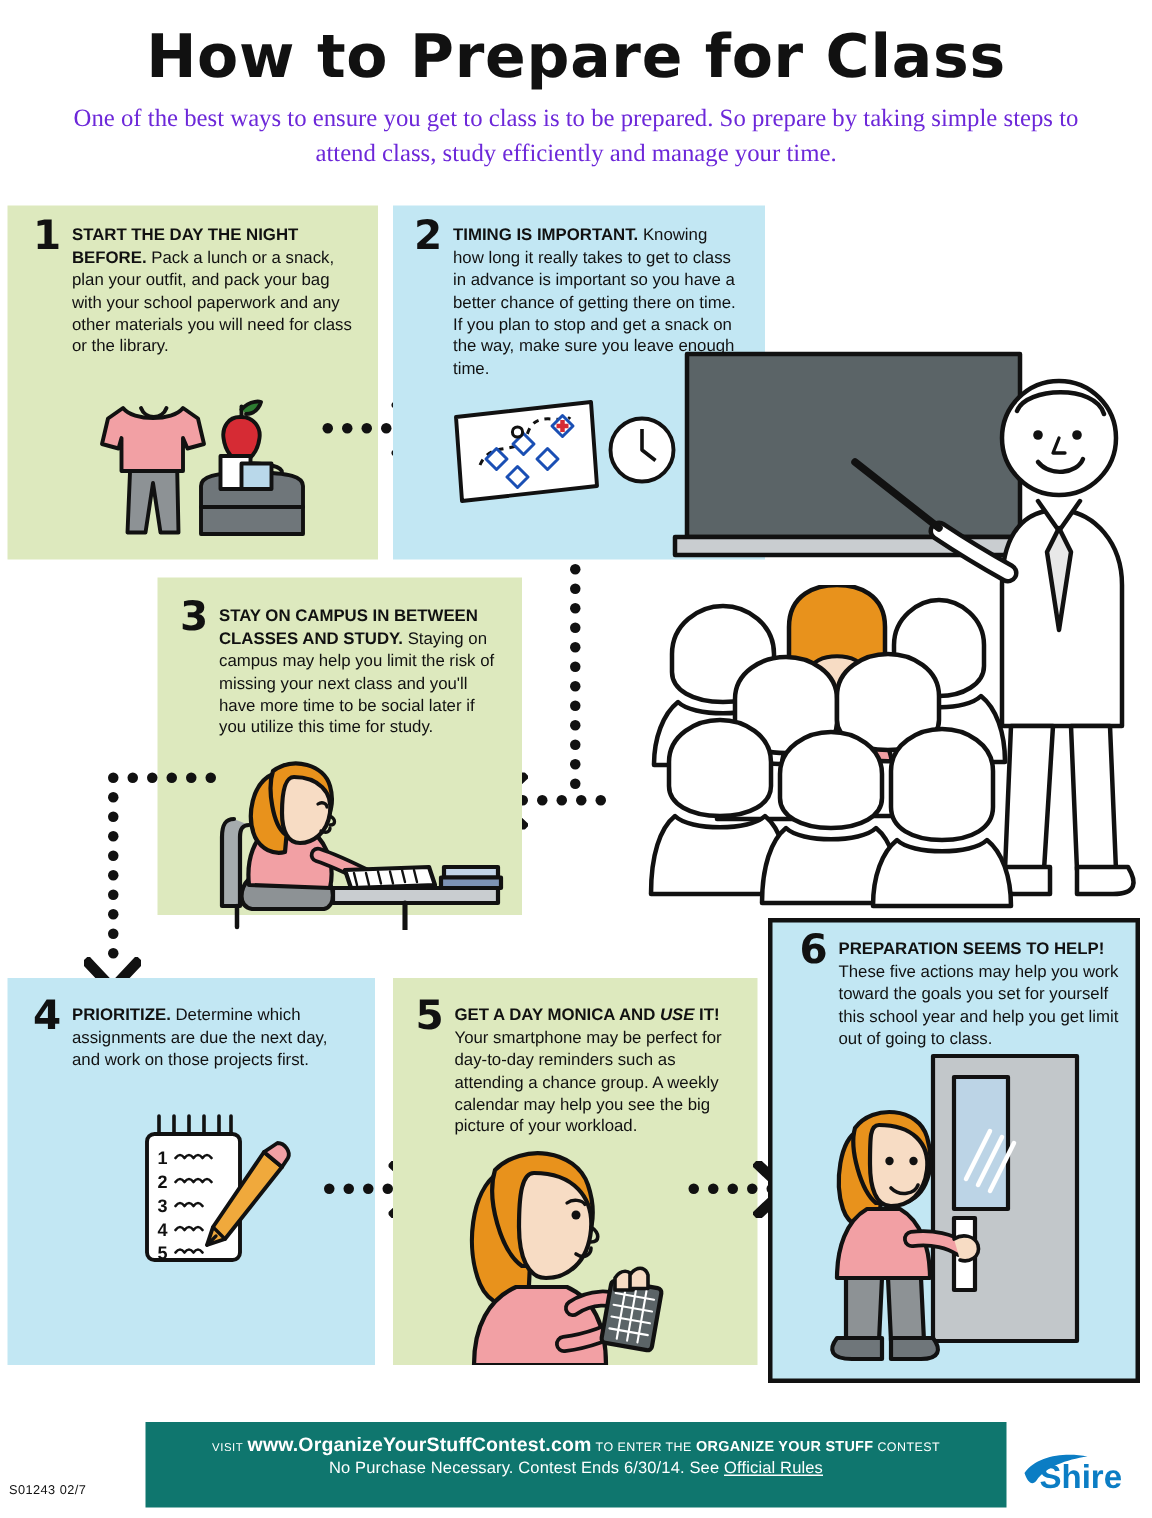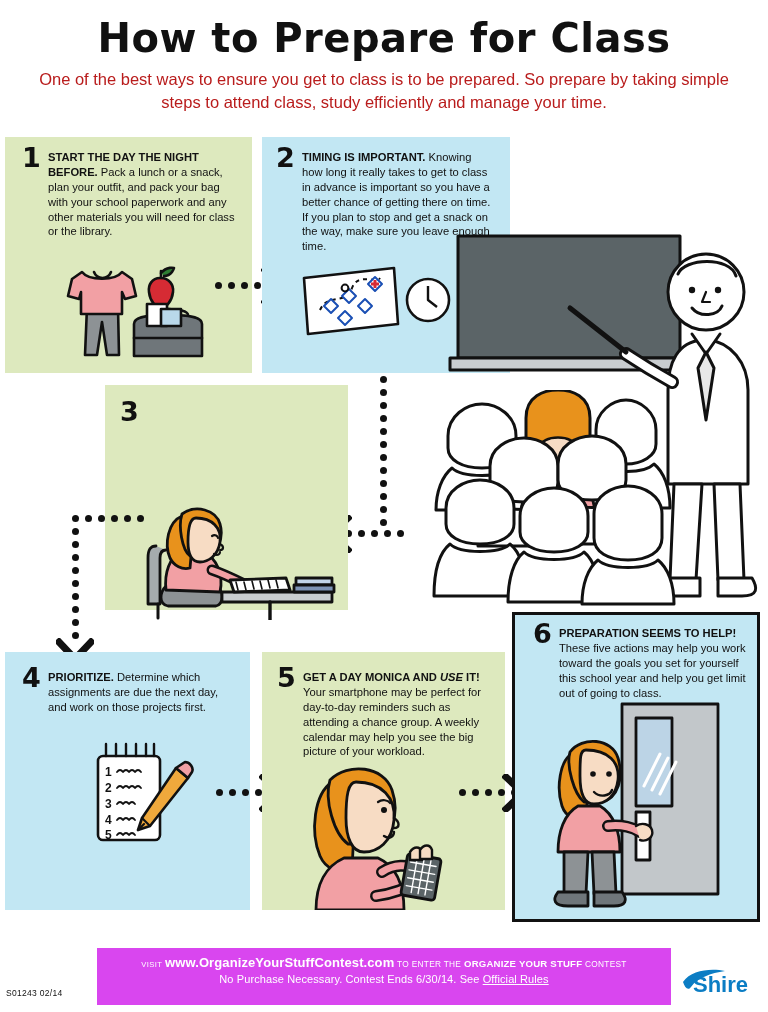--- a/index.html
+++ b/index.html
@@ -12,22 +12,22 @@
 
   
   .title{
     position:absolute;left:0;top:18px;width:768px;text-align:center;
     font-family:"DejaVu Sans",sans-serif;
     font-weight:bold;font-size:40px;letter-spacing:.5px;color:#111;
     line-height:1.0;
   }
   .subtitle{
     position:absolute;left:34px;top:68px;width:700px;text-align:center;
-    font-family:Liberation Sans, sans-serif;
-    font-size:16.5px;font-weight:500;color:#b91c1c;line-height:1.38;
+    font-family:Liberation Serif, serif;
+    font-size:16.5px;font-weight:500;color:#6d28d9;line-height:1.38;
   }
 
   
   .panel{position:absolute;box-sizing:border-box;}
   .panel.green{background:#dde9be;}
   .panel.blue{background:#c2e7f3;}
   .panel.bordered{border:3px solid #111;}
 
   .ptext{position:absolute;box-sizing:border-box;}
   .pnum{
@@ -53,21 +53,21 @@
   .chev{position:absolute;width:0;height:0;}
   .chev svg{display:block;}
 
   
   .art{position:absolute;}
   .art svg{display:block;}
 
   
   .footerbar{
     position:absolute;left:97px;top:948px;width:574px;height:57px;
-    background:#d946ef;
+    background:#0f766e;
   }
   .fline{
     text-align:center;color:#fff;font-family:"Liberation Sans",sans-serif;
     letter-spacing:.1px;
   }
   .fl1{font-size:9.5px;padding-top:7px;}
   .fl1 .visit{font-size:7.6px;letter-spacing:.4px;}
   .fl1 .url{font-size:13px;font-weight:bold;}
   .fl1 .mid{font-size:8.3px;letter-spacing:.3px;}
   .fl1 .bold{font-size:9.6px;font-weight:bold;letter-spacing:.2px;}
@@ -250,20 +250,24 @@
   </div>
   <div class="chev" style="left:326px;top:515px;">
     <svg width="26" height="38" viewBox="0 0 26 38">
       <path d="M22 3 L5 19 L22 35" fill="none" stroke="#111" stroke-width="7" stroke-linecap="square"></path>
     </svg>
   </div>
 
   <div class="panel green" style="left:105px;top:385px;width:243px;height:225px;"></div>
   <div class="ptext" style="left:120px;top:404px;width:214px;">
     <span class="pnum">3</span>
+    <div class="pbody">
+      <b>STAY ON CAMPUS IN BETWEEN CLASSES AND STUDY.</b>
+      <span>Staying on campus may help you limit the risk of missing your next class and you'll have more time to be social later if you utilize this time for study.</span>
+    </div>
   </div>
 
   <div class="art" style="left:120px;top:500px;width:228px;height:120px;">
     <svg width="228" height="120" viewBox="0 0 228 120">
       <g stroke="#111" stroke-width="2.8" stroke-linejoin="round" stroke-linecap="round">
 
         <path d="M36 46 C30 46 28 50 28 58 L28 104 L40 104 L40 58 C40 52 42 50 46 50" fill="#a5abad"></path>
         <path d="M38 104 L38 118" fill="none" stroke-width="3"></path>
 
         <path d="M46 86 C40 92 38 104 48 106 L96 106 C104 104 104 90 96 86 Z" fill="#8d9295"></path>
@@ -475,21 +479,21 @@
       <span class="url">www.OrganizeYourStuffContest.com</span>
       <span class="mid">TO ENTER THE</span>
       <span class="bold">ORGANIZE YOUR STUFF</span>
       <span class="mid">CONTEST</span>
     </div>
     <div class="fline fl3">
       <span>No Purchase Necessary. Contest Ends 6/30/14. See </span><u>Official Rules</u>
     </div>
   </div>
 
-  <div class="code">S01243   02/14</div>
+  <div class="code">S01243   02/7</div>
 
   <div class="logo">
     <svg width="82" height="30" viewBox="0 0 82 30">
       <path d="M2 14 C10 2 30 0 44 3 C30 5 16 10 10 19 C7 23 4 20 2 14 Z" fill="#0b7dc4"></path>
       <text x="12" y="24" font-family="Liberation Sans, sans-serif" font-size="22" font-weight="bold" fill="#0b7dc4">Shire</text>
     </svg>
   </div>
 
 </div>
 

